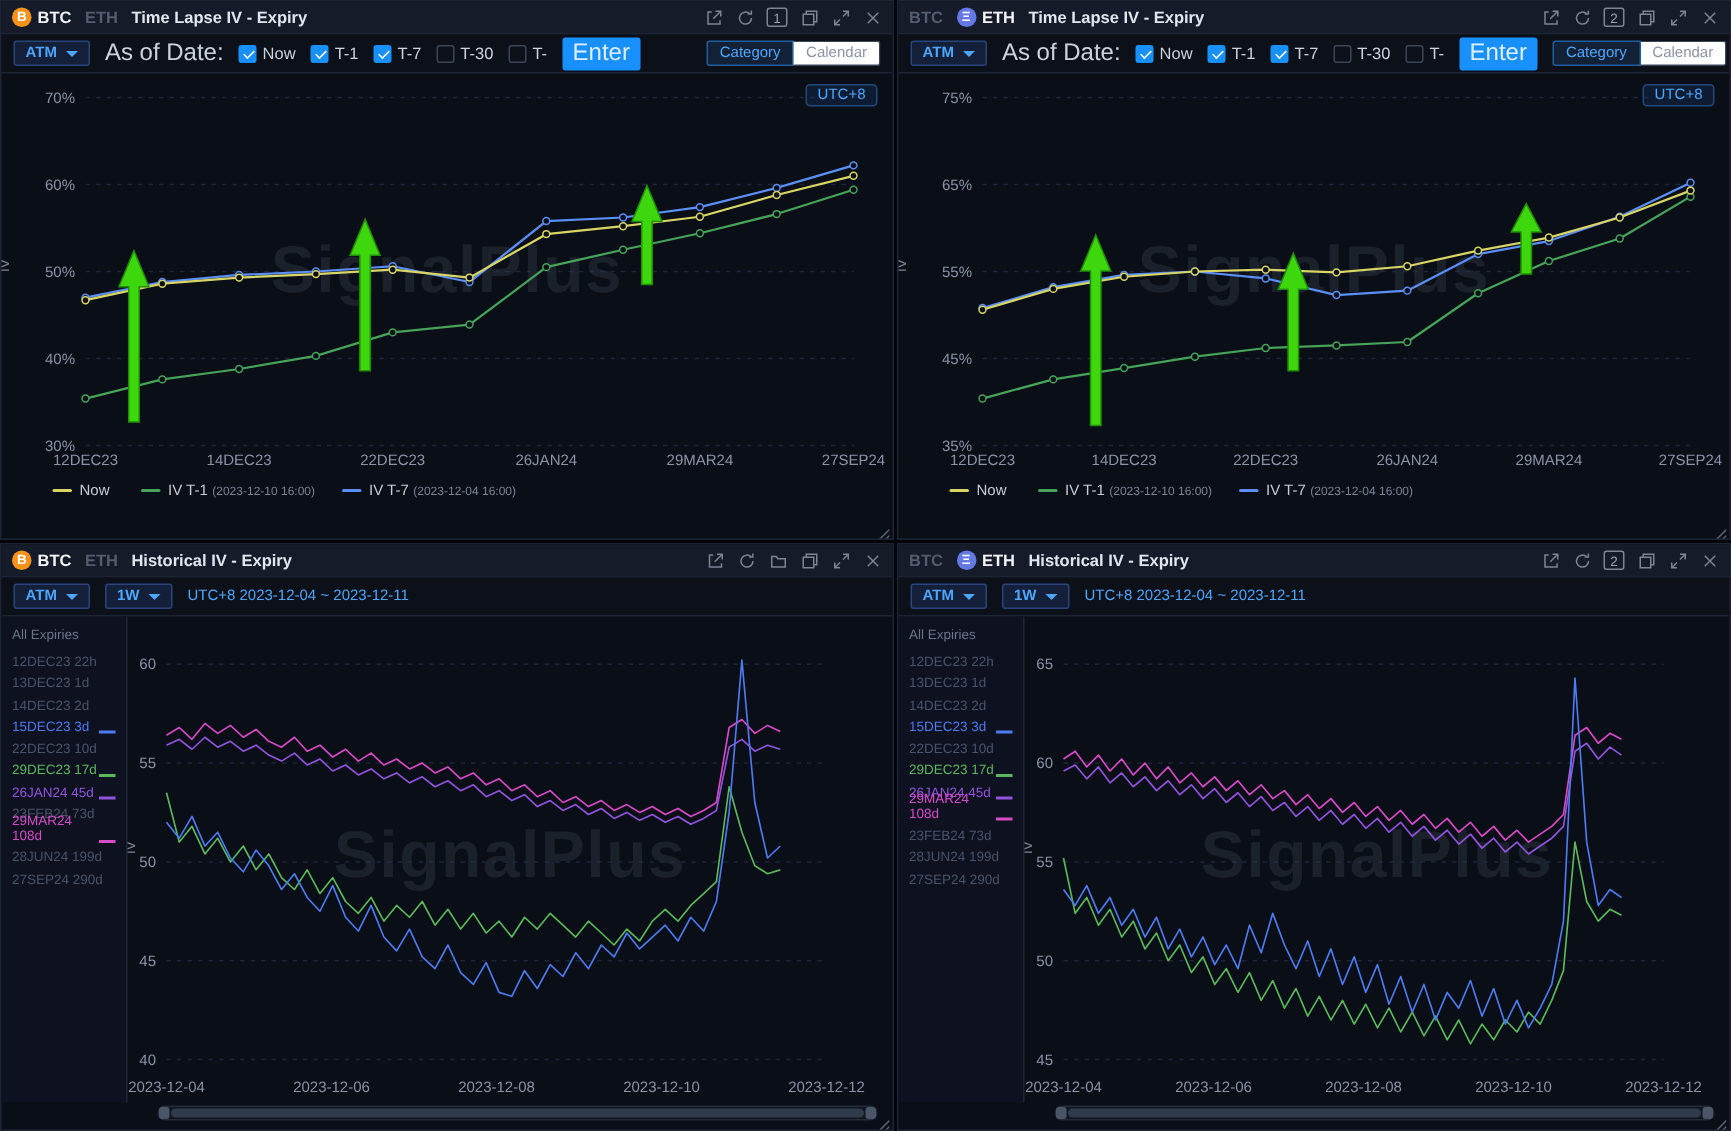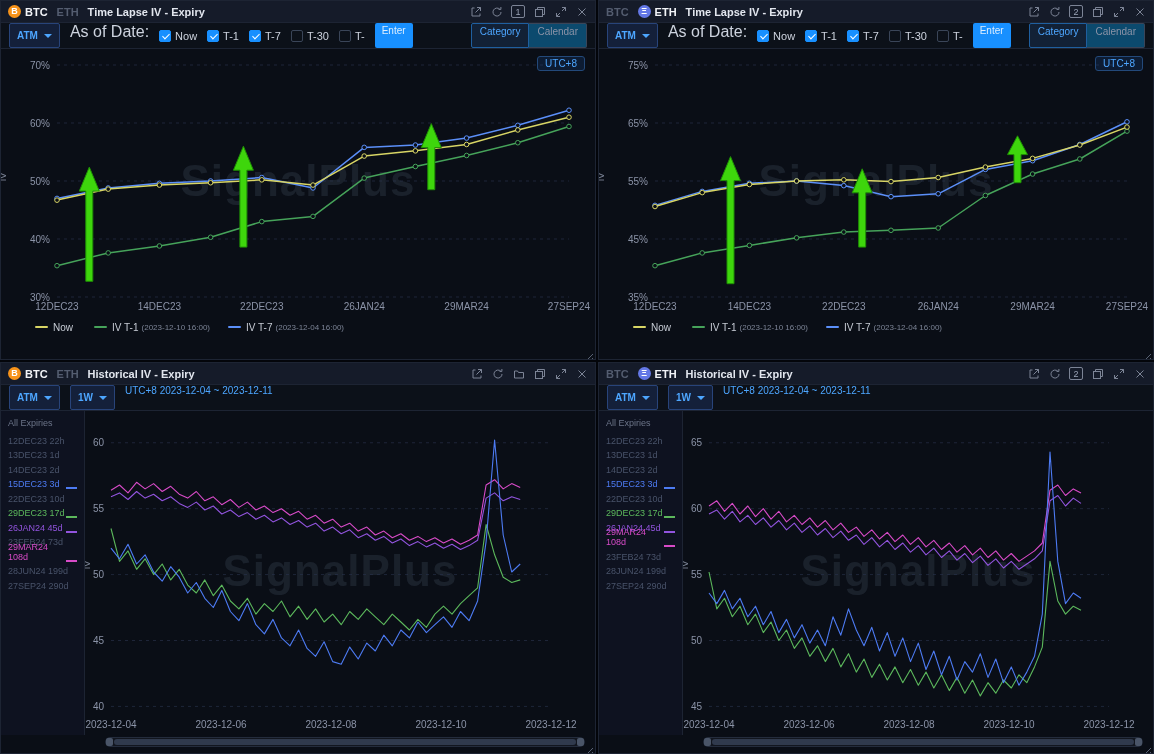--- a/index.html
+++ b/index.html
@@ -18,34 +18,34 @@
   .coin-icon.btc{background:#f7931a}
   .coin-icon.eth{background:#6478e6}
   .panel-title{font-size:11px;font-weight:bold;color:#e2e6ee;white-space:nowrap}
   .win-icons{margin-left:auto;display:flex;align-items:center;gap:8px;color:#7c8496}
   .icon-btn{width:13px;height:13px;display:inline-flex;align-items:center;justify-content:center;cursor:pointer;color:#7c8496}
   .icon-btn svg{width:12px;height:12px;display:block}
   .num-badge{min-width:14px;height:13px;border:1px solid #7c8496;border-radius:2px;font-size:9px;
     display:inline-flex;align-items:center;justify-content:center;padding:0 2px;cursor:pointer;color:#9aa3b5}
 
   .toolbar{height:26px;flex:none;background:#0c1119;border-bottom:1px solid #1d2433;
-    display:flex;gap:10px;padding:0 8px;font-size:11px}
+    display:flex;align-items:center;gap:10px;padding:0 8px;font-size:11px}
   .select{display:flex;align-items:center;gap:6px;background:#14203a;border:1px solid #28447a;color:#4da6ff;
     font-size:10px;font-weight:bold;padding:2px 7px;border-radius:2px;cursor:pointer;white-space:nowrap}
   .caret{width:0;height:0;border-left:4px solid transparent;border-right:4px solid transparent;border-top:4px solid #4da6ff}
   .as-of{color:#cdd3de;font-size:16px;white-space:nowrap}
   .cb{display:flex;align-items:center;gap:4px;cursor:pointer;white-space:nowrap}
   .cb-box{width:12px;height:12px;border:1px solid #3a4558;border-radius:2px;background:transparent;position:relative;flex:none}
   .cb.checked .cb-box{background:#1890ff;border-color:#1890ff}
   .cb.checked .cb-box:after{content:"";position:absolute;left:3.5px;top:1px;width:3px;height:6px;
     border:solid #fff;border-width:0 1.5px 1.5px 0;transform:rotate(45deg)}
   .cb-label{font-size:11px;color:#cdd3de}
-  .enter-box{background:#1890ff;color:#dceeff;font-size:10px;padding:2px 7px;border-radius:2px;cursor:text}
+  .enter-box{background:#1890ff;color:#dceeff;font-size:16px;padding:2px 7px;border-radius:2px;cursor:text}
   .mode-group{margin-left:auto;display:flex}
-  .mode-btn{font-size:10px;padding:2px 8px;border:1px solid #3a4558;color:#8b93a7;background:#0c4a6e;cursor:pointer;white-space:nowrap}
+  .mode-btn{font-size:10px;padding:2px 8px;border:1px solid #3a4558;color:#8b93a7;background:#ffffff;cursor:pointer;white-space:nowrap}
   .mode-btn:first-child{border-radius:2px 0 0 2px}
   .mode-btn:last-child{border-radius:0 2px 2px 0;border-left:none}
   .mode-btn.active{color:#4da6ff;border-color:#1f5f9f;background:#122136}
   .range-text{color:#4da6ff;font-size:10px;white-space:nowrap}
 
   .chart-wrap{position:relative;flex:1;overflow:hidden;min-height:0;min-width:0}
   .chart-svg{position:absolute;inset:0}
   .watermark{position:absolute;left:0;right:0;top:50%;transform:translateY(-55%);text-align:center;
     font-size:44px;font-weight:bold;letter-spacing:1px;color:rgba(130,148,178,0.14);pointer-events:none;white-space:nowrap}
   .ylabel{position:absolute;left:-2px;top:46%;transform:rotate(-90deg);font-size:9px;color:#7c8496;z-index:2}

